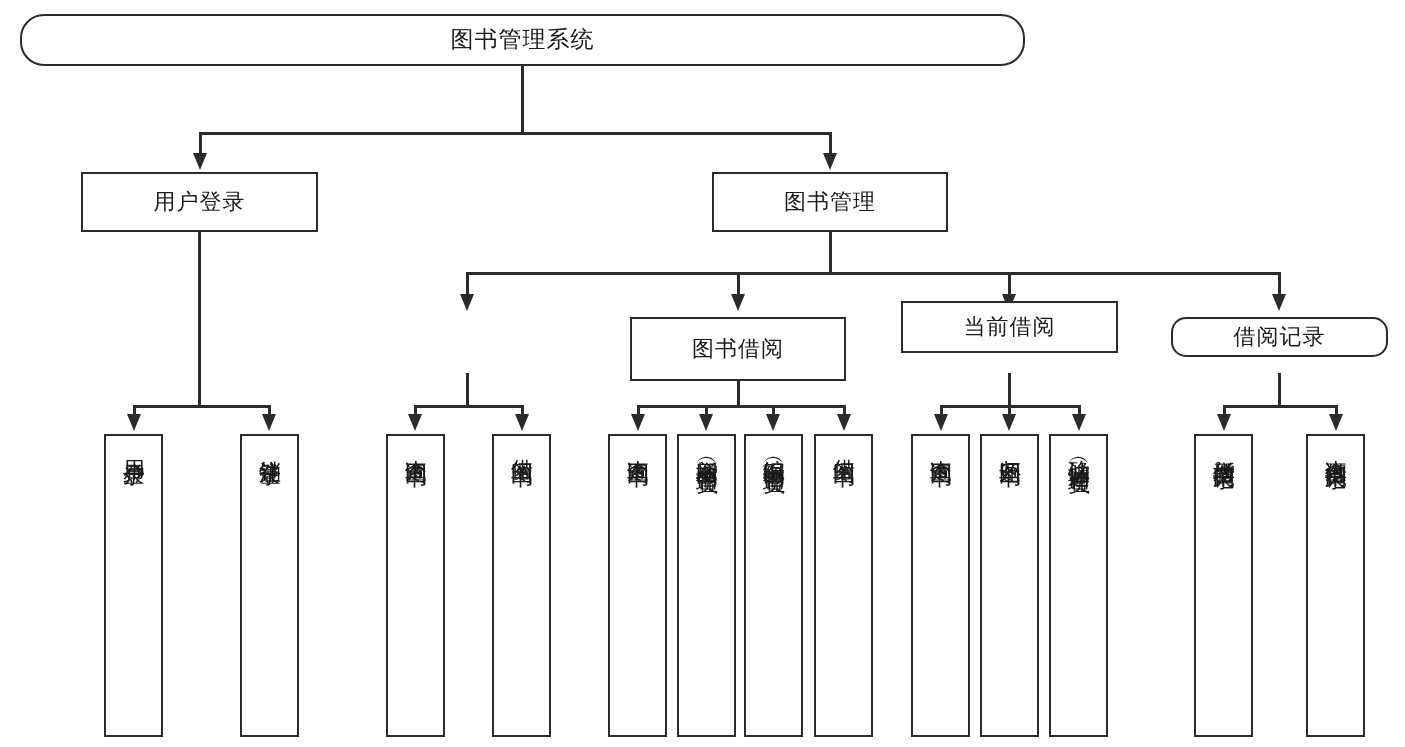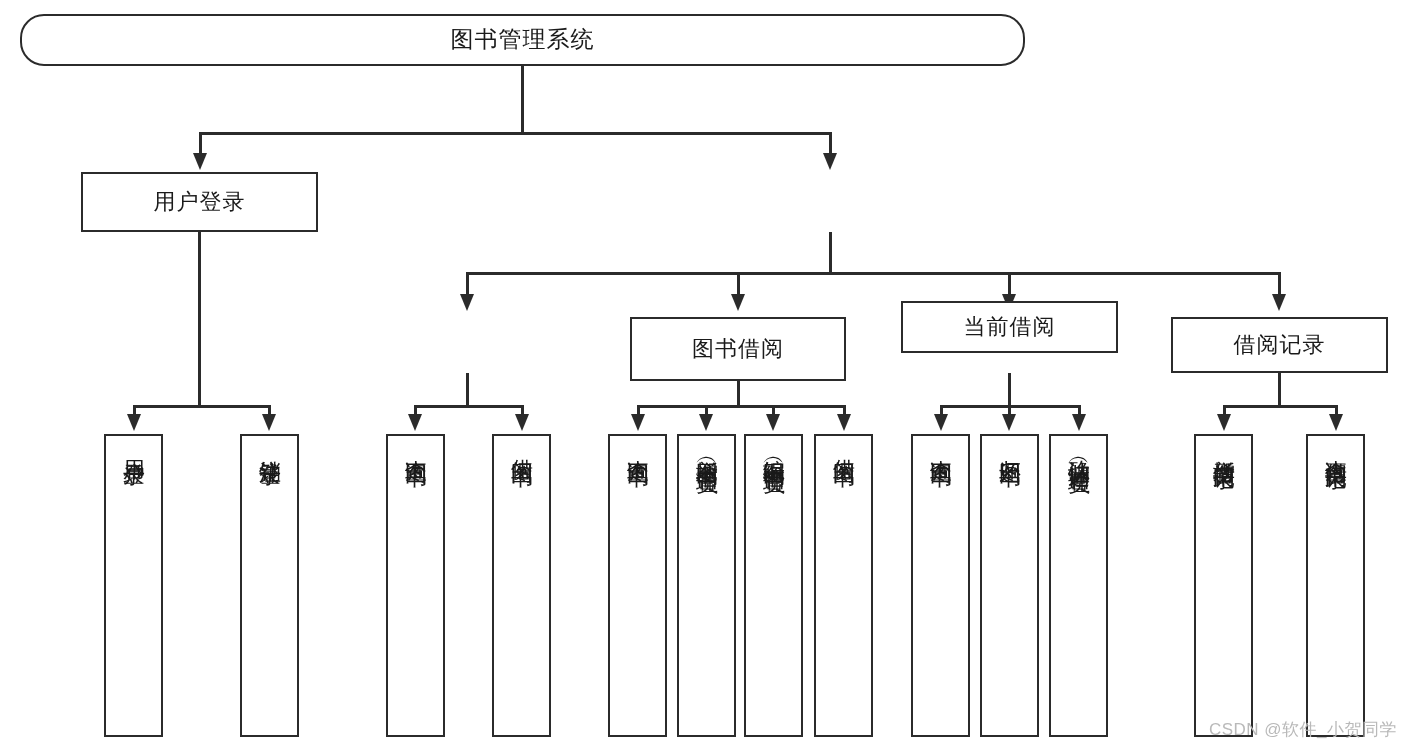--- a/index.html
+++ b/index.html
@@ -95,20 +95,23 @@
   <div class="lv" style="left:521px; top:66px; width:2.5px; height:66px;"></div>
 
   <div class="lh" style="left:199px; top:132px; width:632px; height:2.5px;"></div>
   <div class="lv" style="left:199px; top:132px; width:2.5px; height:25px;"></div>
   <div class="arrow" style="left:193px; top:153px;"></div>
   <div class="lv" style="left:829px; top:132px; width:2.5px; height:25px;"></div>
   <div class="arrow" style="left:823px; top:153px;"></div>
 
   <div class="node h" style="left:81px; top:172px; width:237px; height:60px;">
     <span>用户登录</span>
+  </div>
+  <div class="node h" style="left:712px; top:172px; width:236px; height:60px;">
+    <span>图书管理</span>
   </div>
 
   <div class="lv" style="left:198px; top:232px; width:2.5px; height:173px;"></div>
   <div class="lh" style="left:133px; top:405px; width:137px; height:2.5px;"></div>
   <div class="lv" style="left:133px; top:405px; width:2.5px; height:12px;"></div>
   <div class="arrow" style="left:127px; top:414px;"></div>
   <div class="lv" style="left:268px; top:405px; width:2.5px; height:12px;"></div>
   <div class="arrow" style="left:262px; top:414px;"></div>
 
   <div class="lv" style="left:829px; top:232px; width:2.5px; height:40px;"></div>
@@ -121,21 +124,21 @@
   <div class="arrow" style="left:1002px; top:294px;"></div>
   <div class="lv" style="left:1278px; top:272px; width:2.5px; height:25px;"></div>
   <div class="arrow" style="left:1272px; top:294px;"></div>
 
   <div class="node h" style="left:630px; top:317px; width:216px; height:64px;">
     <span>图书借阅</span>
   </div>
   <div class="node h" style="left:901px; top:301px; width:217px; height:52px;">
     <span>当前借阅</span>
   </div>
-  <div class="node h" style="left:1171px; top:317px; width:217px; height:56px;">
+  <div class="node h" style="left:1171px; top:317px; width:217px; height:40px;border-radius:15px;">
     <span>借阅记录</span>
   </div>
 
   <div class="lv" style="left:466px; top:373px; width:2.5px; height:32px;"></div>
   <div class="lh" style="left:414px; top:405px; width:109px; height:2.5px;"></div>
   <div class="lv" style="left:414px; top:405px; width:2.5px; height:12px;"></div>
   <div class="arrow" style="left:408px; top:414px;"></div>
   <div class="lv" style="left:521px; top:405px; width:2.5px; height:12px;"></div>
   <div class="arrow" style="left:515px; top:414px;"></div>
 
@@ -203,15 +206,14 @@
     <span class="vtext">确认归还（管理员）</span>
   </div>
 
   <div class="node v" style="left:1194px; top:434px; width:59px; height:303px;">
     <span class="vtext">新增借阅记录</span>
   </div>
   <div class="node v" style="left:1306px; top:434px; width:59px; height:303px;">
     <span class="vtext">查询借阅记录</span>
   </div>
 
-  <div id="watermark">CSDN @软件_小贺同学</div>
 
 </div>
 
 </body></html>

